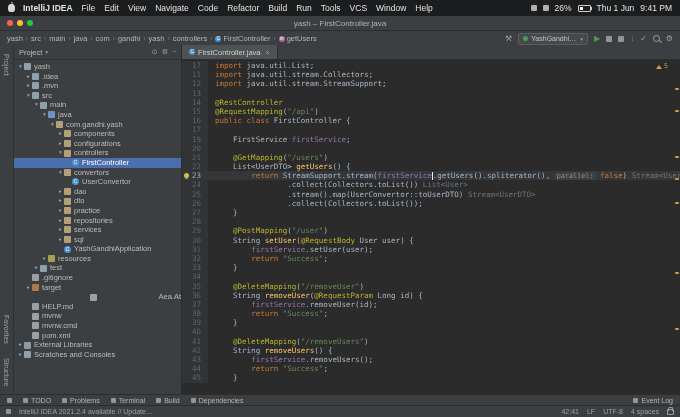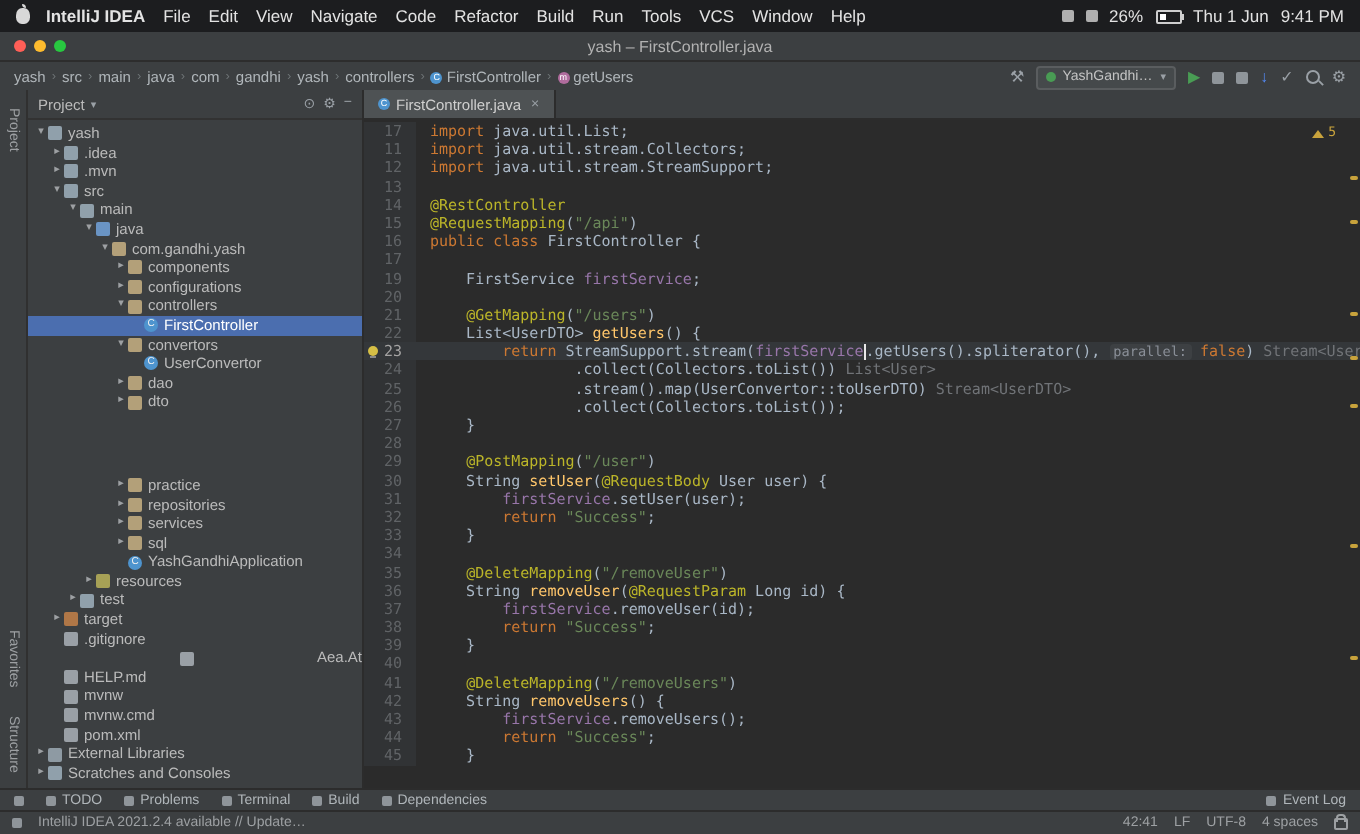--- a/index.html
+++ b/index.html
@@ -295,21 +295,21 @@
         <div class="tree-row" style="padding-left: 43px;">
           <span class="arrow">▸</span>
           <span class="ti ti-package"></span>
           <span>dao</span>
         </div>
         <div class="tree-row" style="padding-left: 43px;">
           <span class="arrow">▸</span>
           <span class="ti ti-package"></span>
           <span>dto</span>
         </div>
-        <div class="tree-row" style="padding-left: 43px; margin-top: 32px;">
+        <div class="tree-row" style="padding-left: 43px;">
           <span class="arrow">▸</span>
           <span class="ti ti-package"></span>
           <span>practice</span>
         </div>
         <div class="tree-row" style="padding-left: 43px;">
           <span class="arrow">▸</span>
           <span class="ti ti-package"></span>
           <span>repositories</span>
         </div>
         <div class="tree-row" style="padding-left: 43px;">
@@ -331,28 +331,28 @@
           <span class="arrow">▸</span>
           <span class="ti ti-srcres"></span>
           <span>resources</span>
         </div>
         <div class="tree-row" style="padding-left: 19px;">
           <span class="arrow">▸</span>
           <span class="ti ti-folder"></span>
           <span>test</span>
         </div>
         <div class="tree-row" style="padding-left: 11px;">
+          <span class="arrow">&nbsp;</span>
+          <span class="ti ti-file"></span>
+          <span>.gitignore</span>
+        </div>
+        <div class="tree-row" style="padding-left: 11px;">
           <span class="arrow">▸</span>
           <span class="ti ti-folder-ex"></span>
           <span>target</span>
-        </div>
-        <div class="tree-row" style="padding-left: 11px;">
-          <span class="arrow">&nbsp;</span>
-          <span class="ti ti-file"></span>
-          <span>.gitignore</span>
         </div>
         <div class="tree-row" style="padding-left: 11px; justify-content: space-between;">
           <span class="arrow">&nbsp;</span>
           <span class="ti ti-file"></span>
           <span>Aea.At</span>
         </div>
         <div class="tree-row" style="padding-left: 11px;">
           <span class="arrow">&nbsp;</span>
           <span class="ti ti-file"></span>
           <span>HELP.md</span>

